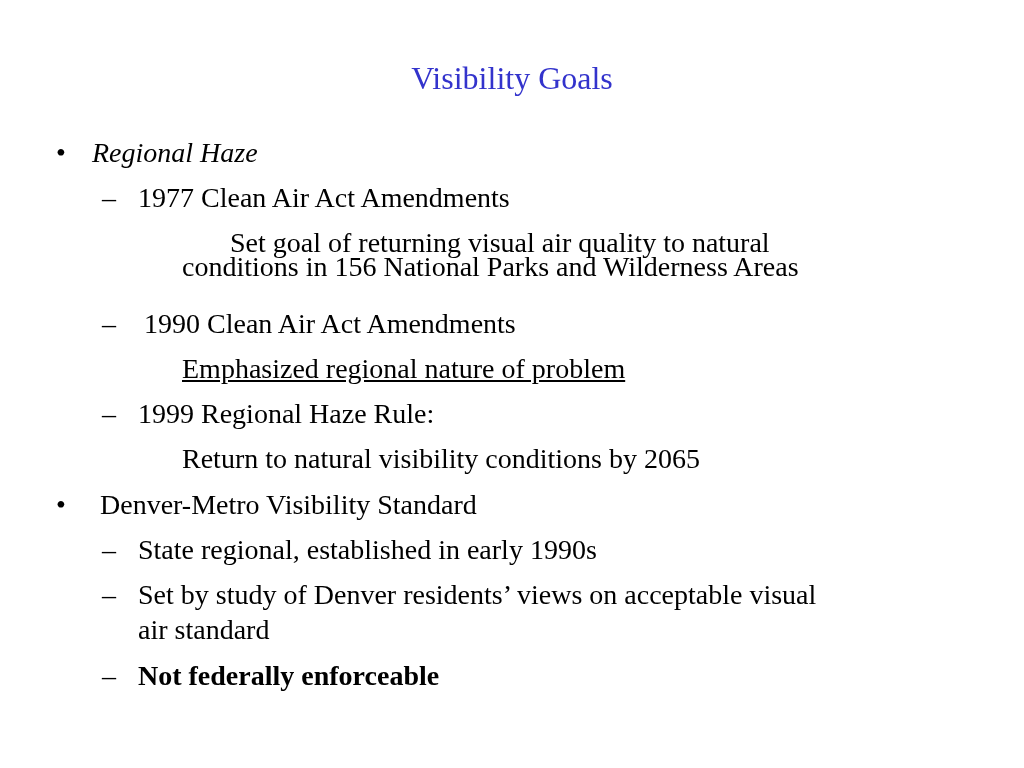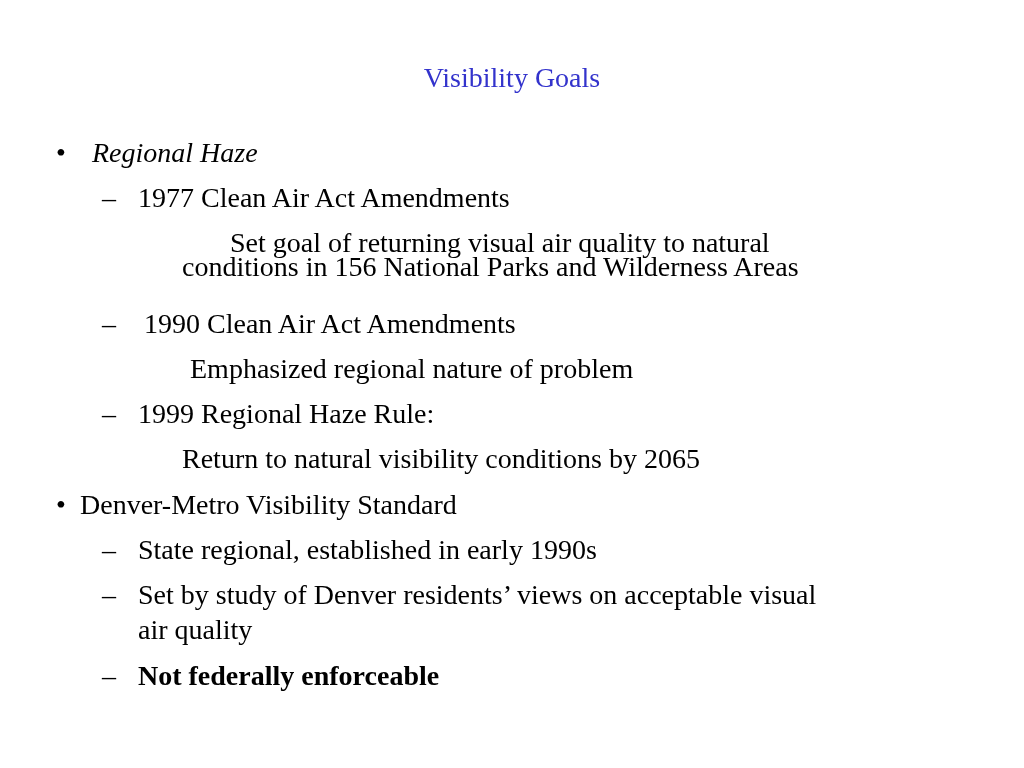--- a/index.html
+++ b/index.html
@@ -3,52 +3,52 @@
 <meta charset="utf-8">
 <style>
   html, body { margin:0; padding:0; }
   body {
     width:1024px; height:768px; background:#ffffff; overflow:hidden;
     font-family:"Liberation Serif", "DejaVu Serif", serif; color:#000;
     position:relative;
   }
   .title {
     position:absolute; left:0; width:1024px; top:56px;
-    text-align:center; font-size:28px; color:#3333cc; line-height:44px;
+    text-align:center; font-size:32px; color:#3333cc; line-height:44px;
   }
   .line { position:absolute; font-size:28px; line-height:34px; white-space:nowrap; }
   .marker { position:absolute; }
 </style>
 </head>
 <body>
 
 <div>
   <div class="title">Visibility Goals</div>
 
   <span class="line marker" style="left:56px;top:136px;">•</span>
   <span class="line" style="left:92px;top:136px;font-style:italic;">Regional Haze</span>
 
   <span class="line marker" style="left:102px;top:181px;">–</span>
   <span class="line" style="left:138px;top:181px;">1977 Clean Air Act Amendments</span>
   <span class="line" style="left:182px;top:226px;margin-left:48px;">Set goal of returning visual air quality to natural</span>
   <span class="line" style="left:182px;top:250px;">conditions in 156 National Parks and Wilderness Areas</span>
 
   <span class="line marker" style="left:102px;top:307px;">–</span>
   <span class="line" style="left:144px;top:307px;">1990 Clean Air Act Amendments</span>
-  <span class="line" style="left:190px;top:352px;">Emphasized regional nature of problem</span>
+  <span class="line" style="left:182px;top:352px;text-decoration:underline;">Emphasized regional nature of problem</span>
 
   <span class="line marker" style="left:102px;top:397px;">–</span>
   <span class="line" style="left:138px;top:397px;">1999 Regional Haze Rule:</span>
   <span class="line" style="left:182px;top:442px;">Return to natural visibility conditions by 2065</span>
 
   <span class="line marker" style="left:56px;top:488px;">•</span>
-  <span class="line" style="left:80px;top:488px;">Denver-Metro Visibility Standard</span>
+  <span class="line" style="left:100px;top:488px;">Denver-Metro Visibility Standard</span>
 
   <span class="line marker" style="left:102px;top:533px;">–</span>
   <span class="line" style="left:138px;top:533px;">State regional, established in early 1990s</span>
 
   <span class="line marker" style="left:102px;top:578px;">–</span>
   <span class="line" style="left:138px;top:578px;">Set by study of Denver residents’ views on acceptable visual</span>
-  <span class="line" style="left:138px;top:613px;">air quality</span>
+  <span class="line" style="left:138px;top:613px;">air standard</span>
 
   <span class="line marker" style="left:102px;top:659px;">–</span>
   <span class="line" style="left:138px;top:659px;font-weight:bold;">Not federally enforceable</span>
 </div>
 
 </body></html>

